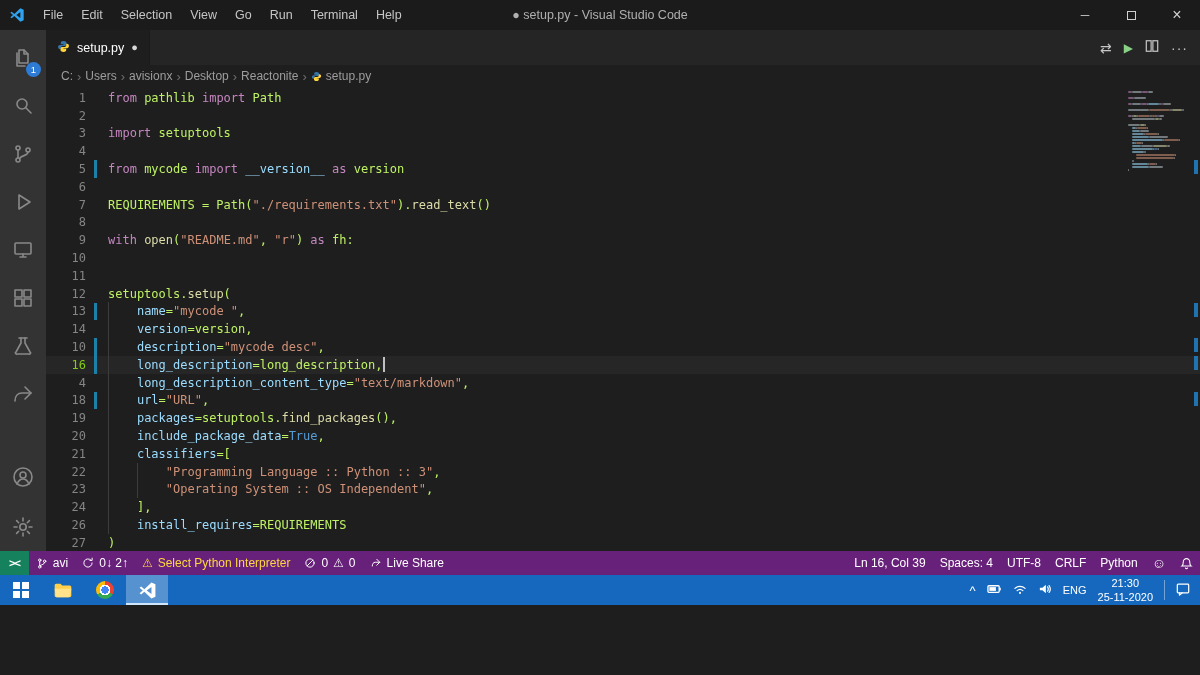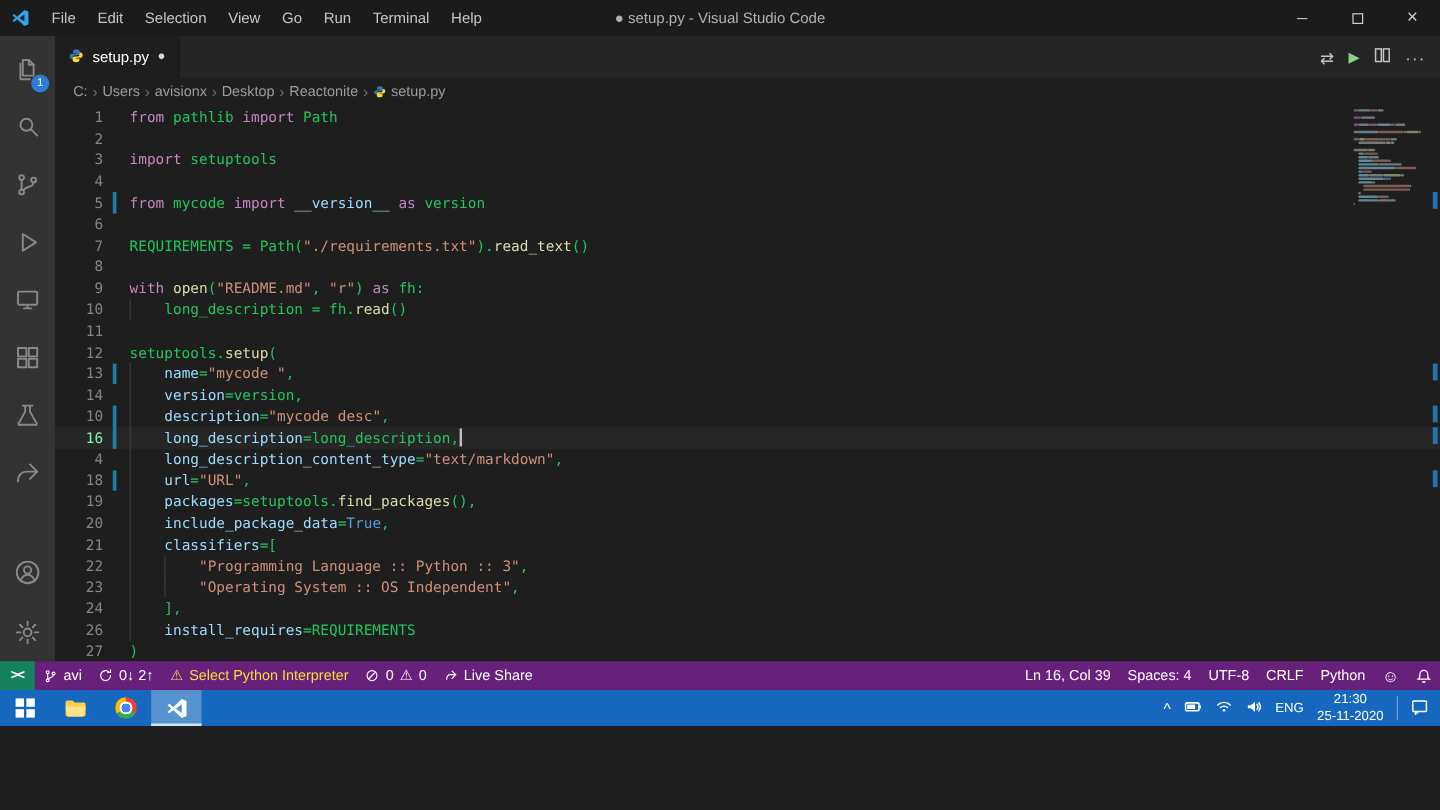--- a/index.html
+++ b/index.html
@@ -36,27 +36,27 @@
 
   
   .breadcrumb{height:22px;display:flex;align-items:center;color:#9d9d9d;font-size:12px;padding-left:15px;gap:4px;flex:none}
   .bc-sep{color:#6e6e6e;font-size:13px}
   .bc-item{cursor:default}
 
   
   .editor{flex:1;position:relative;padding-top:2px;font-family:"DejaVu Sans Mono","Liberation Mono",monospace;overflow:hidden}
   .code-line{display:flex;height:17.8px;align-items:center;font-size:12px;position:relative}
   .code-line.current{background:rgba(255,255,255,0.04)}
-  .code-line.current .ln{color:#86efac}
+  .code-line.current .ln{color:#84cc16}
   .ln{width:40px;text-align:right;color:#858585;flex:none}
   .mod{width:3px;height:17.8px;margin-left:8px;flex:none}
   .mod.on{background:#1b81a8}
   .lt{padding-left:11px;color:#d4d4d4;white-space:pre}
   .t-kw{color:#c586c0}.t-str{color:#ce9178}.t-fn{color:#dcdcaa}
-  .t-param{color:#9cdcfe}.t-const{color:#569cd6}.t-pl{color:#22c55e}
+  .t-param{color:#9cdcfe}.t-const{color:#569cd6}.t-pl{color:#bef264}
   .t-ws{position:relative;display:inline-block}
   .t-ws::before{content:"";position:absolute;left:0;top:-2px;height:18px;border-left:1px solid #3c3c3c}
   .cursor{display:inline-block;width:2px;height:15px;background:#c0c0c0;vertical-align:-3px}
 
   .minimap{position:absolute;top:4px;right:14px;width:58px}
   .mm-line{display:flex;height:2px;margin-bottom:1px}
   .mm-line span{height:2px;opacity:.55;flex:none;border-radius:1px}
   .overview-ruler{position:absolute;top:0;right:0;width:10px;height:100%}
   .ruler-mark{position:absolute;right:2px;width:4px;height:14px;background:rgba(32,130,200,.85)}
 
@@ -274,21 +274,20 @@
               <span class="lt"></span>
             </div>
             <div class="code-line">
               <span class="ln">9</span>
               <span class="mod"></span>
               <span class="lt"><span class="t-kw">with</span><span class="t-pl"> </span><span class="t-fn">open</span><span class="t-pl">(</span><span class="t-str">"README.md"</span><span class="t-pl">, </span><span class="t-str">"r"</span><span class="t-pl">) </span><span class="t-kw">as</span><span class="t-pl"> fh:</span></span>
             </div>
             <div class="code-line">
               <span class="ln">10</span>
               <span class="mod"></span>
-              <span class="lt"><span class="t-ws">    </span><span class="t-pl">long_description = fh.</span><span class="t-fn">read</span><span class="t-pl">()</span></span>
             </div>
             <div class="code-line">
               <span class="ln">11</span>
               <span class="mod"></span>
               <span class="lt"></span>
             </div>
             <div class="code-line">
               <span class="ln">12</span>
               <span class="mod"></span>
               <span class="lt"><span class="t-pl">setuptools.</span><span class="t-fn">setup</span><span class="t-pl">(</span></span>

